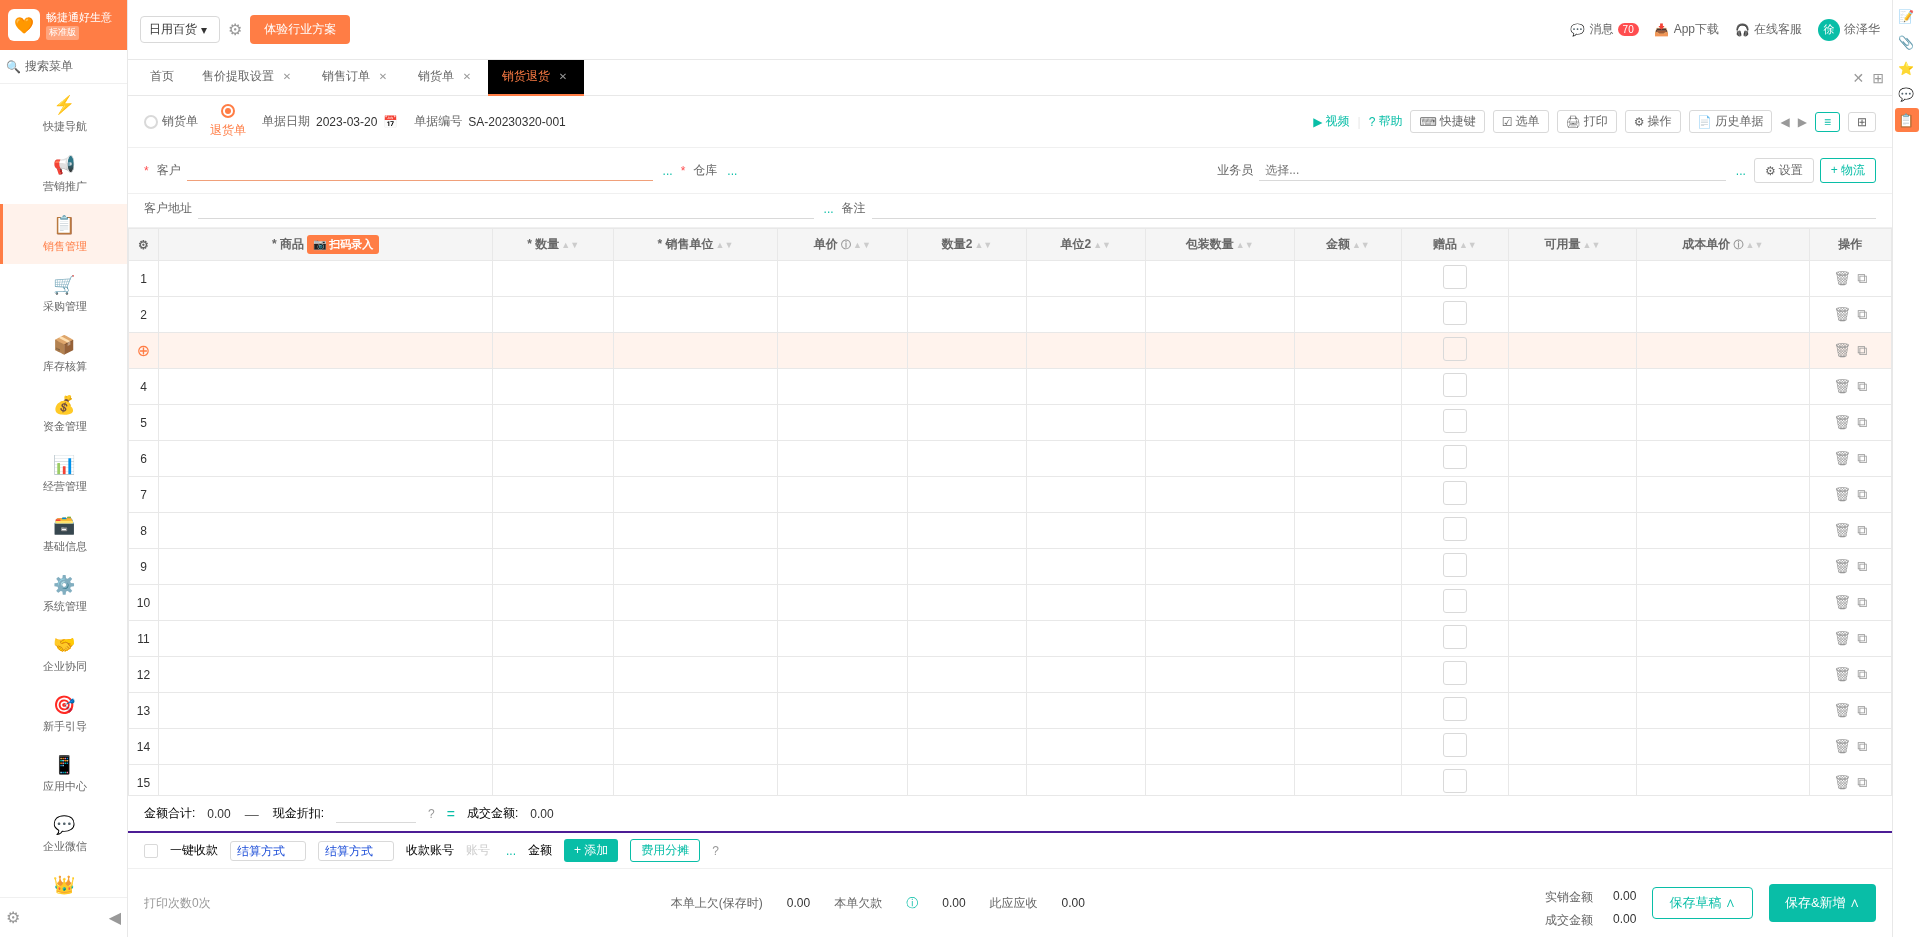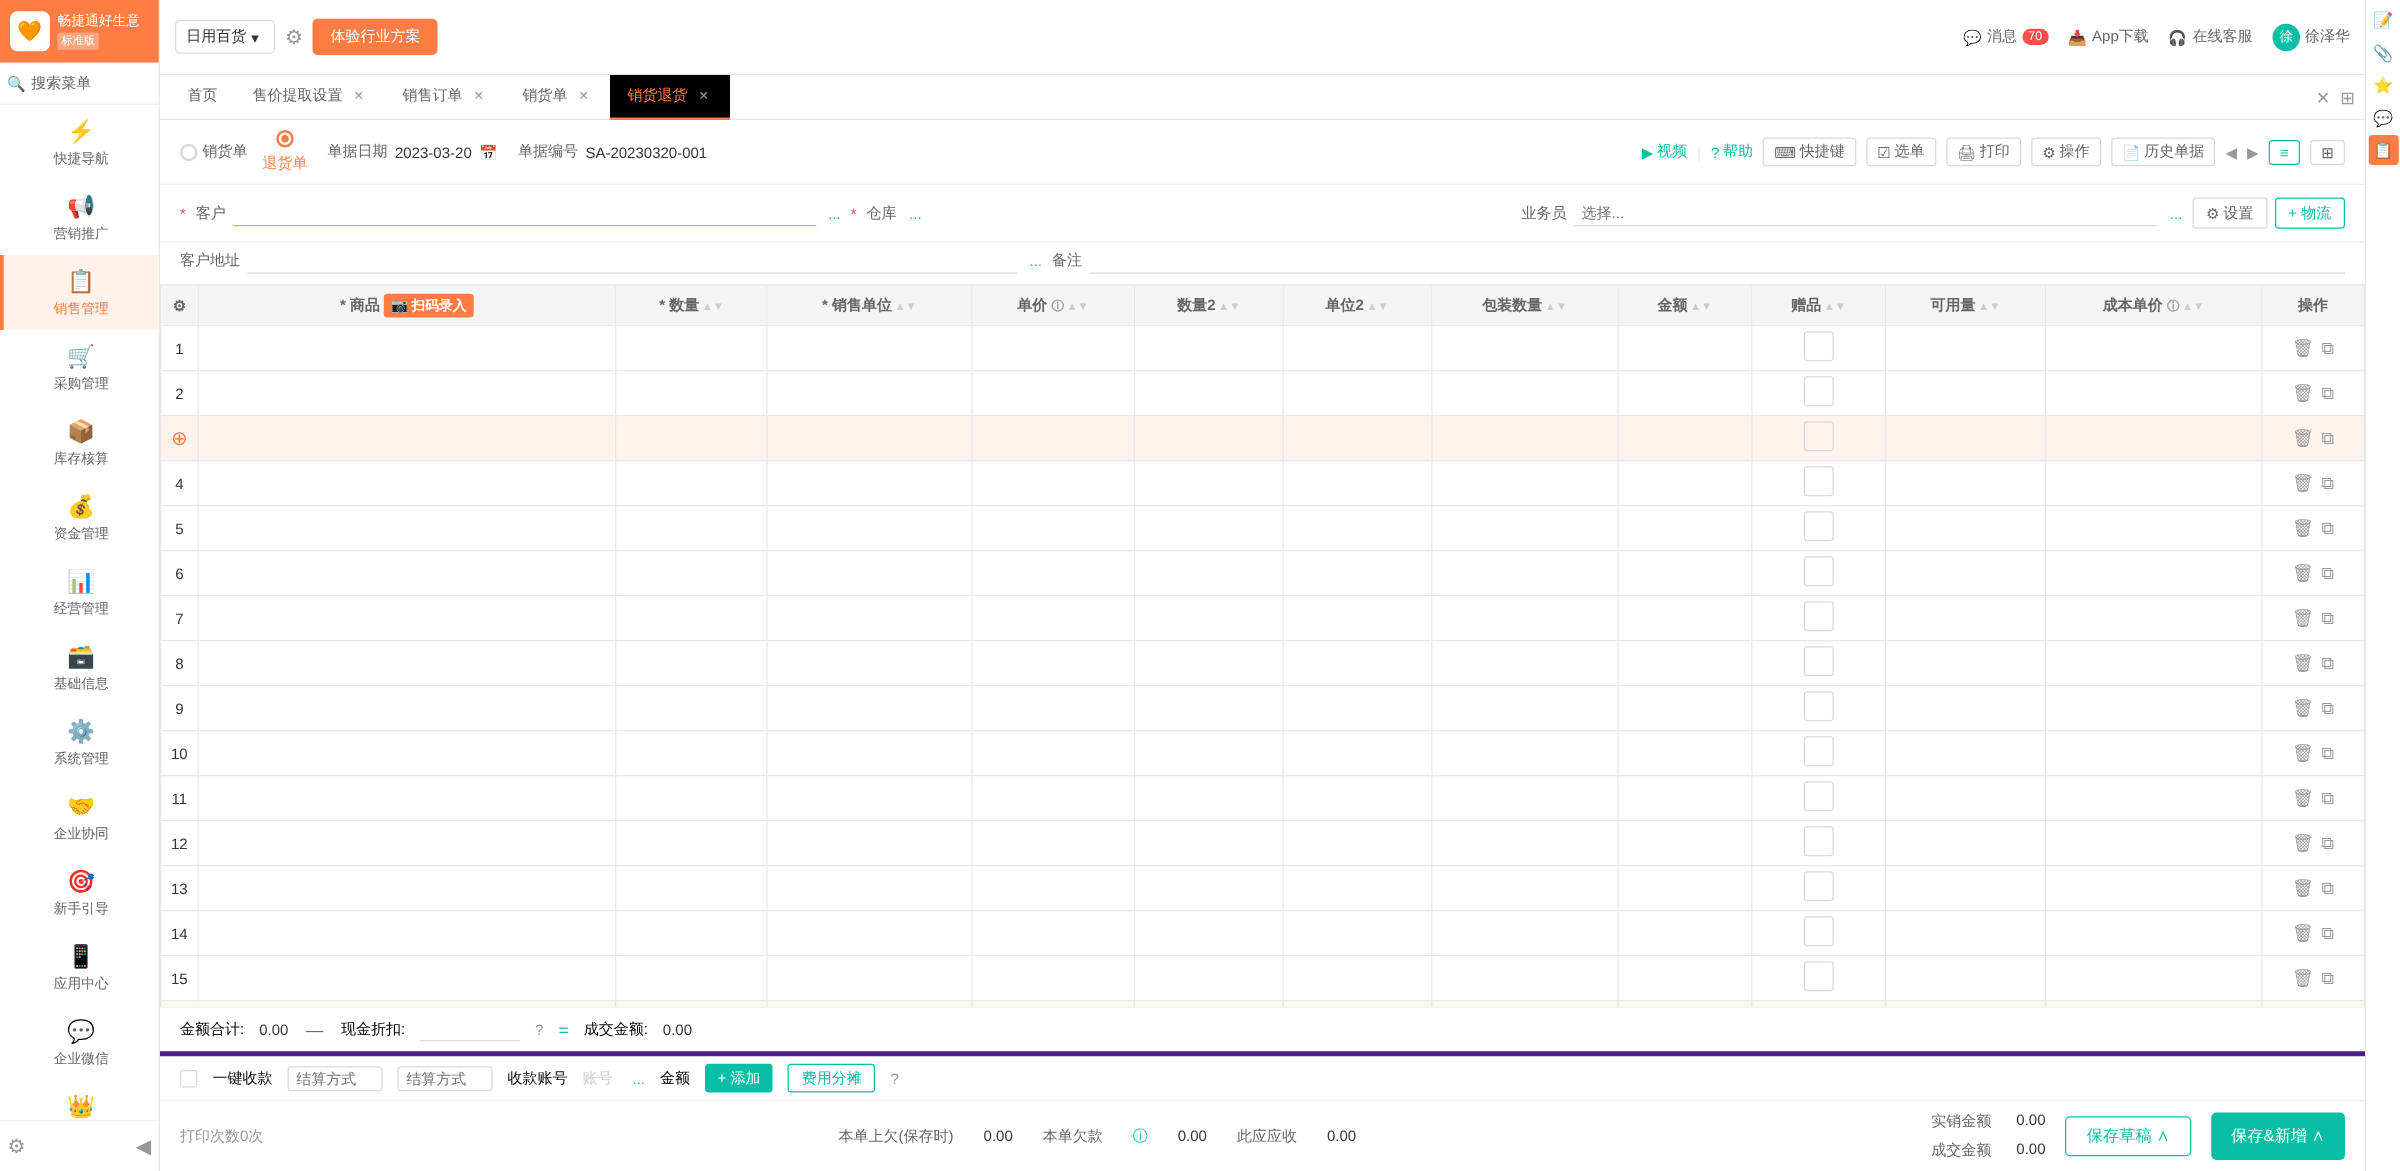--- a/index.html
+++ b/index.html
@@ -78,23 +78,23 @@
     .sort-arrows { font-size: 9px; color: #ccc; display: inline-flex; flex-direction: column; vertical-align: middle; margin-left: 2px; }
 
     
     .totals-row td { background: #fafaf0 !important; font-weight: 500; color: #333; }
 
     
     .bottom-bar { border-top: 1px solid #e8e8e8; padding: 8px 16px; display: flex; align-items: center; gap: 12px; background: #fff; }
     .eq-sign { color: #09BEA7; font-size: 14px; }
     .minus-sign { color: #666; font-size: 14px; margin: 0 2px; }
 
-    .payment-row { border-top: 4px solid #4c1d95; padding: 6px 16px; display: flex; align-items: center; gap: 12px; background: #fff; font-size: 12px; }
+    .payment-row { border-top: 2px solid #4c1d95; padding: 6px 16px; display: flex; align-items: center; gap: 12px; background: #fff; font-size: 12px; }
     .checkbox-small { width: 14px; height: 14px; border: 1px solid #d9d9d9; border-radius: 2px; display: inline-block; cursor: pointer; vertical-align: middle; }
-    .select-field { border: 1px solid #d9d9d9; border-radius: 3px; padding: 2px 20px 2px 6px; font-size: 12px; color: #737373; background: #fff; cursor: pointer; appearance: none; }
+    .select-field { border: 1px solid #d9d9d9; border-radius: 3px; padding: 2px 20px 2px 6px; font-size: 12px; color: #1d4ed8; background: #fff; cursor: pointer; appearance: none; }
     .btn-add { background: #09BEA7; color: #fff; border: none; border-radius: 3px; padding: 3px 10px; cursor: pointer; font-size: 12px; display: flex; align-items: center; gap: 3px; }
     .btn-fee-split { border: 1px solid #09BEA7; color: #09BEA7; background: #fff; border-radius: 3px; padding: 2px 10px; cursor: pointer; font-size: 12px; }
     .help-icon { color: #999; cursor: pointer; }
 
     .bottom-stats { border-top: 1px solid #f0f0f0; padding: 6px 16px; display: flex; align-items: center; gap: 24px; background: #fff; font-size: 12px; color: #666; }
     .print-count { color: #999; margin-right: auto; }
     .summary-row { display: flex; justify-content: space-between; gap: 20px; color: #666; padding: 2px 0; }
     .summary-val { color: #333; font-weight: 500; }
     .btn-save-draft { border: 1px solid #09BEA7; color: #09BEA7; background: #fff; border-radius: 4px; padding: 6px 16px; cursor: pointer; font-size: 13px; }
     .btn-save-new { background: #09BEA7; color: #fff; border: none; border-radius: 4px; padding: 10px 16px; cursor: pointer; font-size: 13px; }
@@ -727,21 +727,21 @@
         <span class="print-count">打印次数0次</span>
         <span>本单上欠(保存时)</span>
         <span style="color:#333;">0.00</span>
         <span>本单欠款</span>
         <span style="color:#09BEA7;cursor:pointer;">ⓘ</span>
         <span style="color:#333;">0.00</span>
         <span>此应应收</span>
         <span style="color:#333;">0.00</span>
 
         <div style="margin-left:auto;display:flex;gap:16px;align-items:center;">
-          <div style="display:flex;flex-direction:column;gap:2px;">
+          <div style="display:flex;flex-direction:column;gap:2px;margin-top:12px;">
             <div class="summary-row">
               <span>实销金额</span>
               <span class="summary-val">0.00</span>
             </div>
             <div class="summary-row">
               <span>成交金额</span>
               <span class="summary-val">0.00</span>
             </div>
           </div>
           <button class="btn-save-draft">保存草稿 ∧</button>

